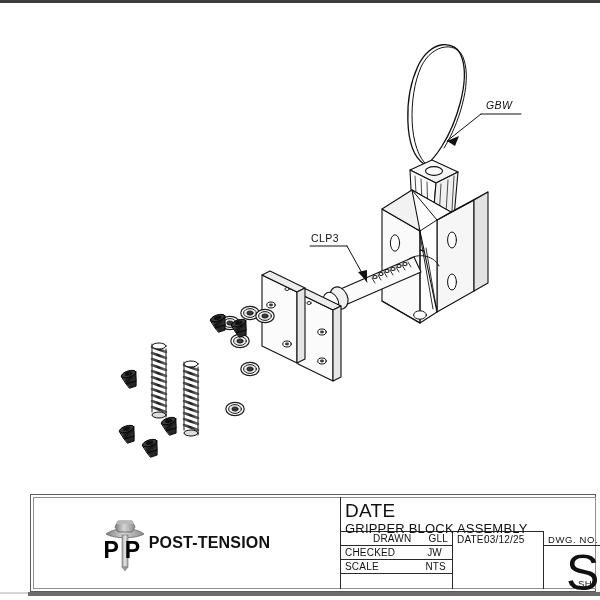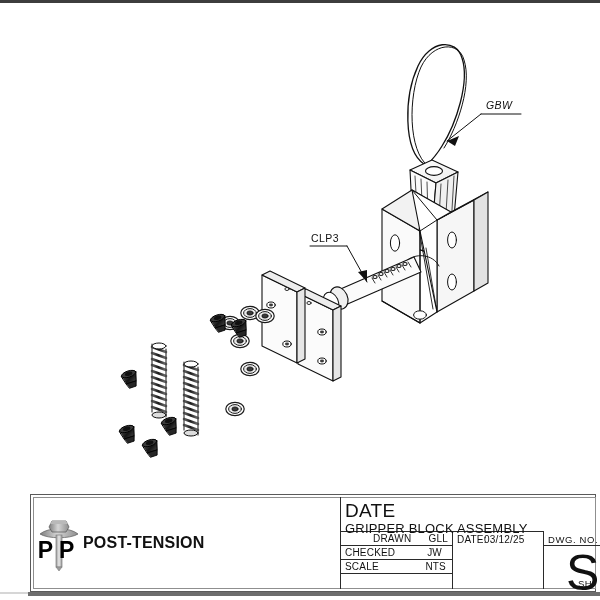--- a/index.html
+++ b/index.html
@@ -20,21 +20,21 @@
   .canvas svg{display:block;}
 
   
   .tb-outer{position:absolute;left:30px;top:494px;width:566px;height:98px;
             border:1.6px solid #5a5a5a;background:#fff;box-sizing:border-box;}
   .tb-inner{position:absolute;left:33px;top:497px;width:563px;height:92px;
             border:1px solid #8f8f8f;box-sizing:border-box;background:#fff;}
 
   
   .logo-cell{position:absolute;left:36px;top:499px;width:300px;height:88px;
-             display:flex;align-items:center;gap:1px;}
+             display:flex;align-items:center;justify-content:center;gap:1px;}
   .logo-mark{width:46px;height:56px;position:relative;flex:0 0 auto;}
   .logo-words{line-height:1.0;}
   .logo-words .l1{font-size:16px;font-weight:bold;letter-spacing:.2px;}
   .logo-words .l2{font-size:25px;font-weight:bold;letter-spacing:.4px;margin-top:1px;}
 
   
   .tb-div{position:absolute;background:#2a2a2a;}
   .vline{width:1.3px;}
   .hline{height:1.3px;}
 

